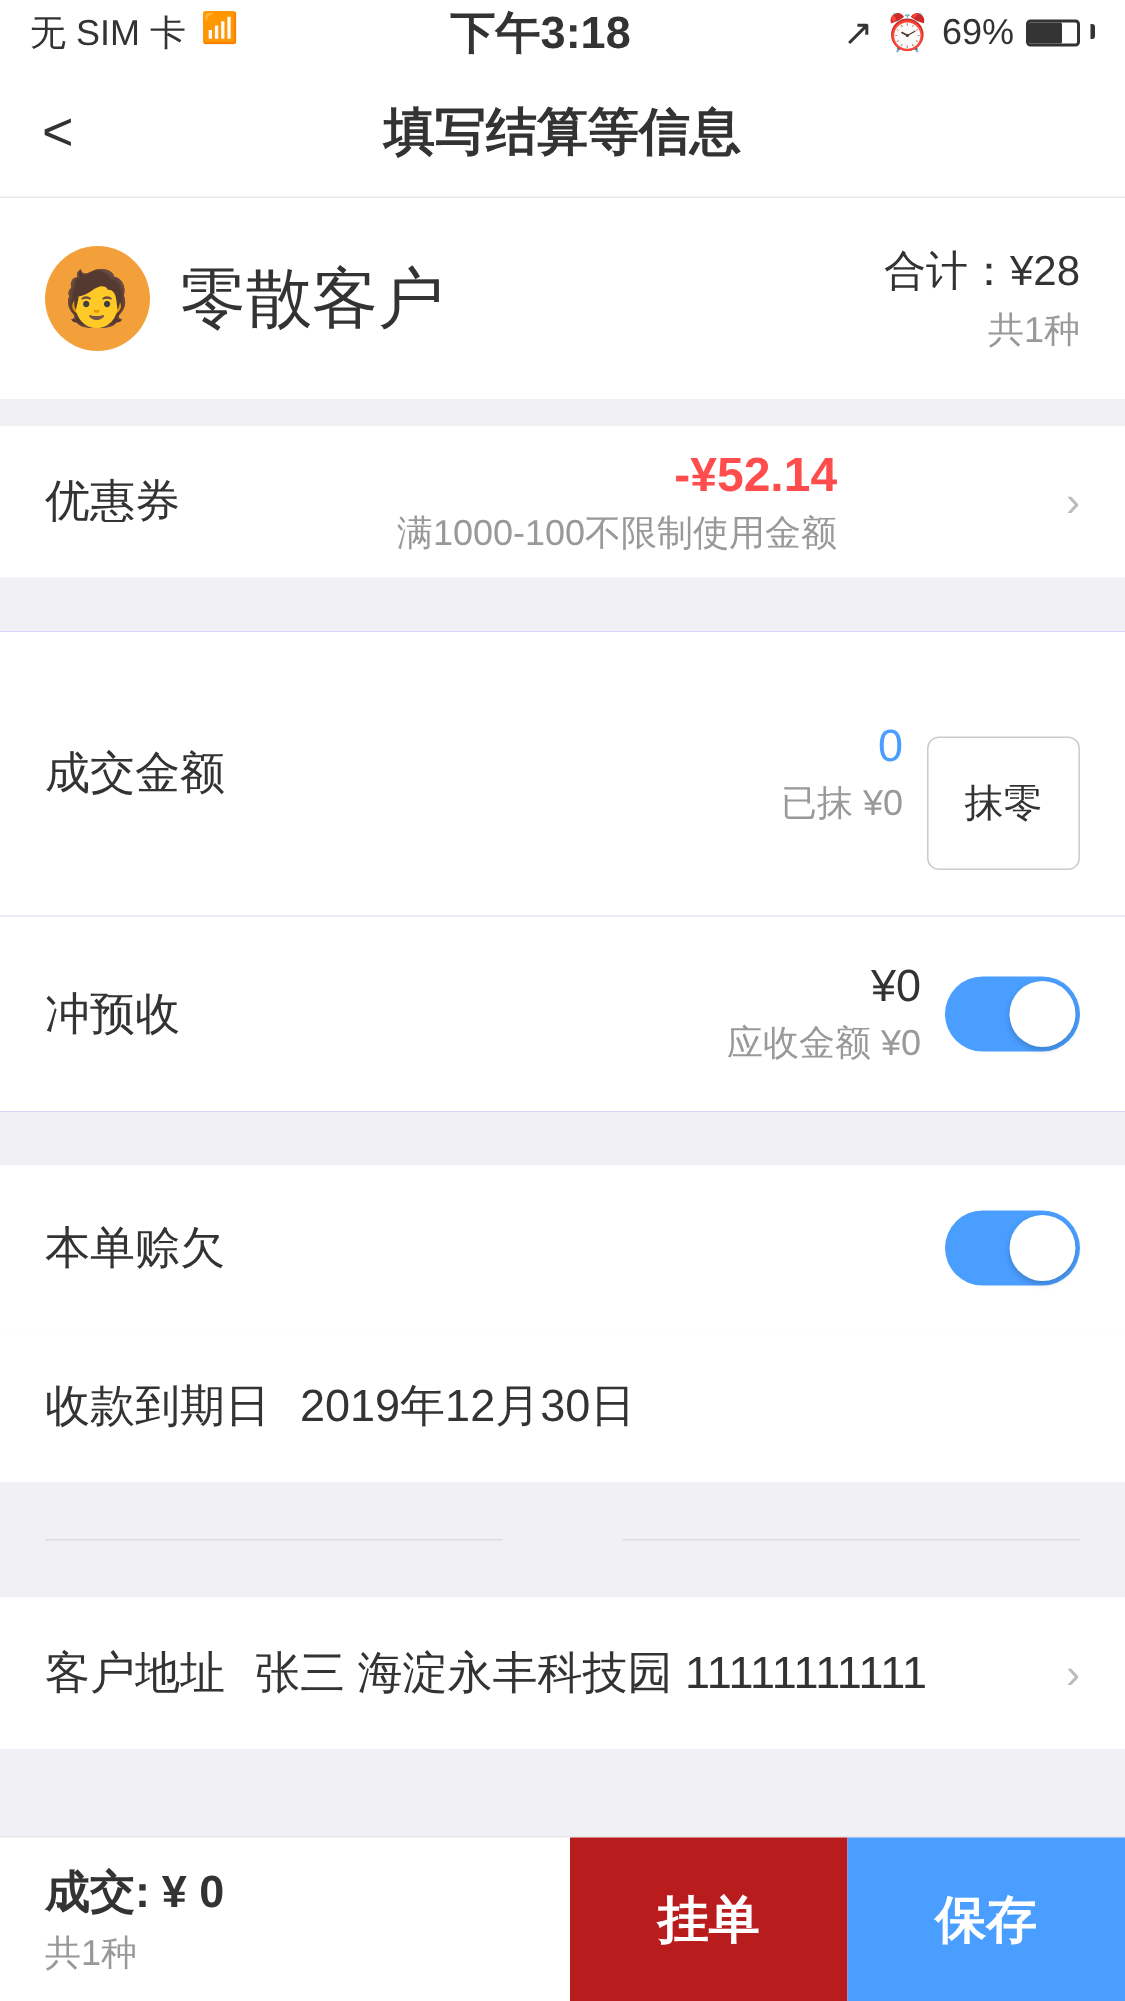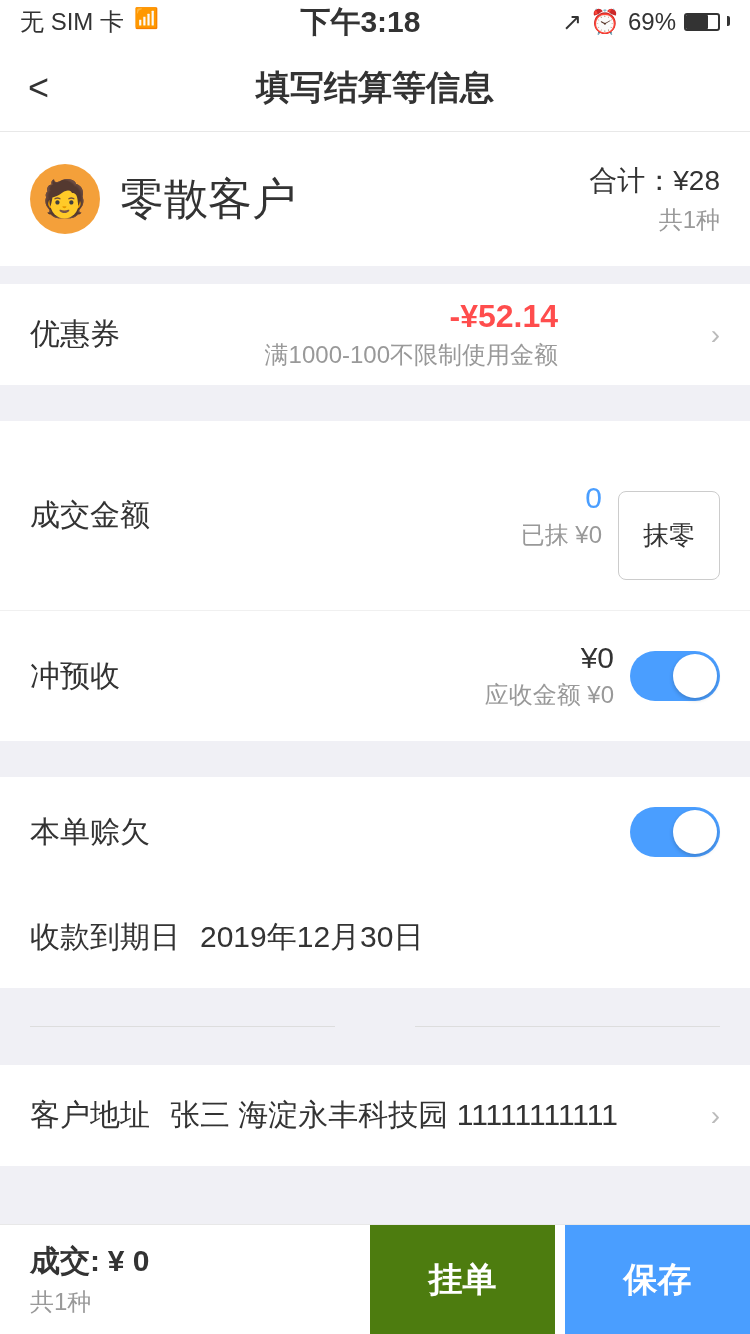--- a/index.html
+++ b/index.html
@@ -218,42 +218,41 @@
     .bottom-info {
       flex: 1;
       padding: 0 30px;
     }
     .bottom-deal { font-size: 28px; color: #333; }
     .bottom-deal span { font-weight: 600; font-size: 30px; }
     .bottom-count { font-size: 24px; color: #999; margin-top: 4px; }
     .btn-hold {
       width: 185px;
       height: 110px;
-      background: #4d7c0f;
+      background: #b91c1c;
       display: flex;
       align-items: center;
       justify-content: center;
       font-size: 34px;
       color: #fff;
       font-weight: 600;
       cursor: pointer;
       text-align: center;
     }
     .btn-save {
       width: 185px;
       height: 110px;
       background: #4a9eff;
       display: flex;
       align-items: center;
       justify-content: center;
       font-size: 34px;
       color: #fff;
       font-weight: 600;
       cursor: pointer;
-      margin-left: 10px;
     }
 
     .debit-row {
       background: #fff;
       padding: 30px 30px;
       display: flex;
       align-items: center;
       justify-content: space-between;
     }
     .due-row {

